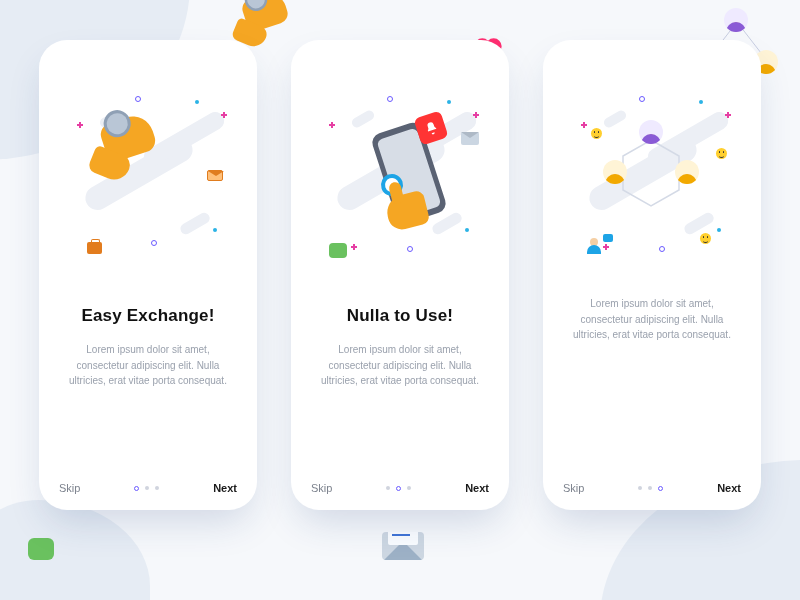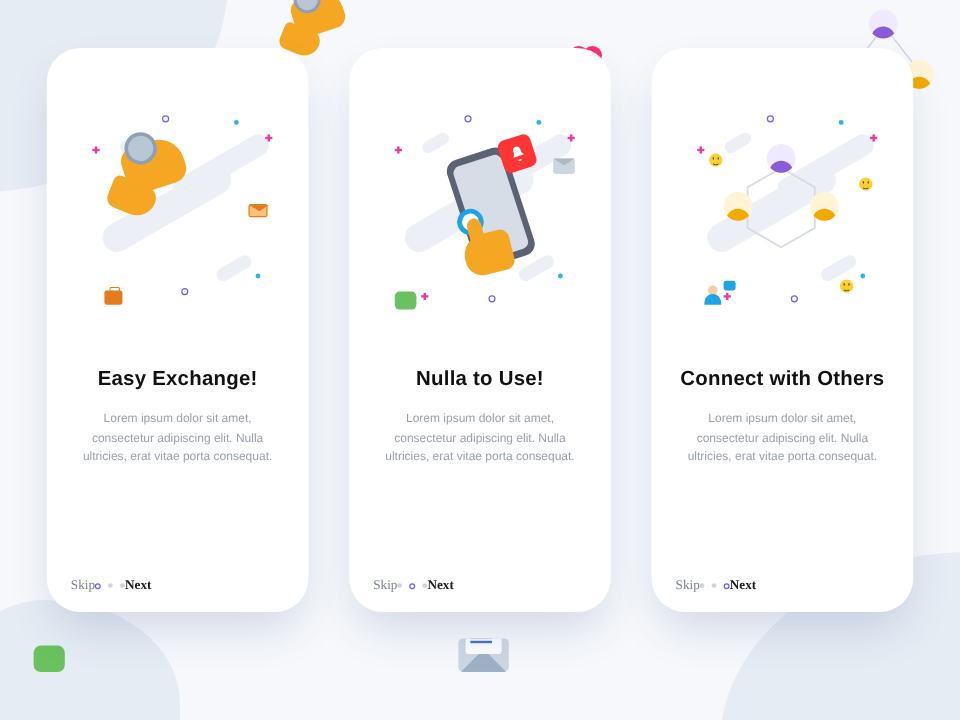--- a/index.html
+++ b/index.html
@@ -71,22 +71,22 @@
   font-weight: 700; font-size: 17px; color: #111; text-align: center;
   letter-spacing: .2px;
 }
 .desc {
   margin-top: 16px;
   font-size: 10px; line-height: 1.55; color: #9aa1ad; text-align: center;
   padding: 0 2px;
 }
 .footer {
   margin-top: auto;
-  display: flex; align-items: center; justify-content: flex-start;
-  font-size: 11px; color: #1a1a1a; font-family: Liberation Serif, serif;
+  display: flex; align-items: center; justify-content: space-between;
+  font-size: 11px; color: #1a1a1a;
 }
 .skip { color: #7c828d; cursor: pointer; }
 .next { font-weight: 600; cursor: pointer; }
 .dots { display: flex; gap: 6px; align-items: center; }
 .dot { width: 4px; height: 4px; border-radius: 50%; background: #d0d4de; }
 .dot.on { width: 5px; height: 5px; border: 1.5px solid #6b5bff; background: transparent; }
 .floater { position: absolute; }
 .chat-bubble { width: 26px; height: 22px; background: #6ac15f; border-radius: 6px; position: relative; }
 .chat-bubble::after { content:''; position:absolute; bottom:-5px; left:7px; border:5px solid transparent; border-top-color:#6ac15f; }
 .heart { width: 16px; height: 16px; background:#ff2e70; transform: rotate(45deg); }
@@ -282,21 +282,20 @@
         </div>
       <div class="mini-face" style="top:58px; left:28px;"></div>
       <div class="mini-face" style="top:78px; right:14px;"></div>
       <div class="mini-face" style="bottom:36px; right:30px;"></div>
       <div class="mini-msg" style="bottom:38px; left:40px;"></div>
       <div class="mini-person" style="bottom:32px; left:26px;">
           <div class="h"></div>
           <div class="b" style="background:#1da4e6;"></div>
         </div>
     </div>
-    <div class="title">Connect with Others</div>
     <div class="desc">Lorem ipsum dolor sit amet, consectetur adipiscing elit. Nulla ultricies, erat vitae porta consequat.</div>
     <div class="footer">
       <span class="skip">Skip</span>
       <span class="dots">
         <span class="dot"></span>
           <span class="dot"></span>
           <span class="dot on"></span>
       </span>
       <span class="next">Next</span>
     </div>

